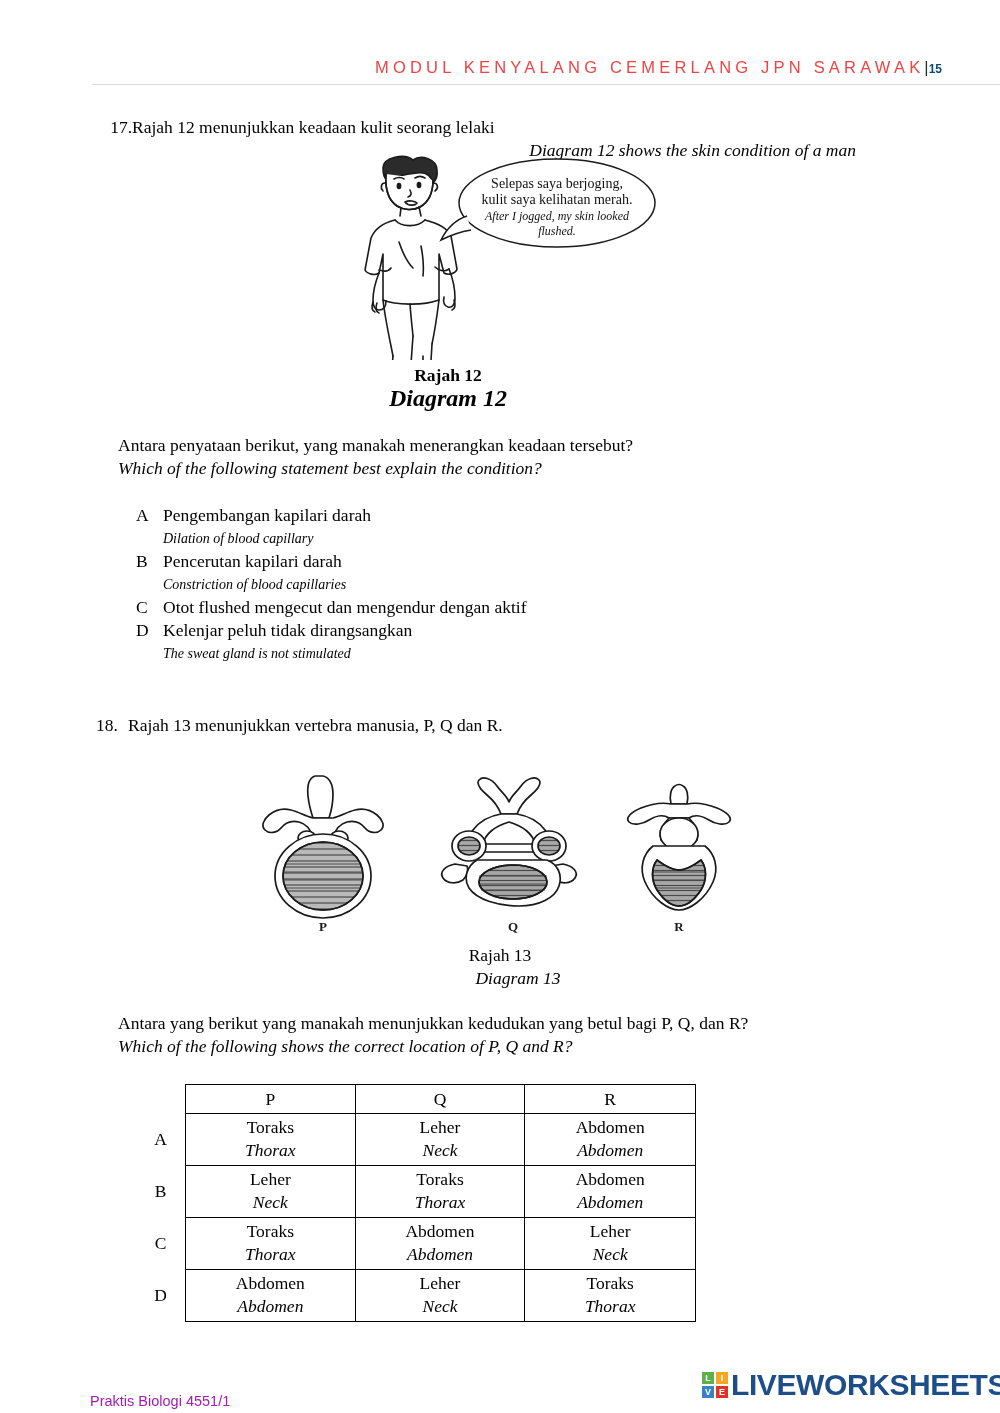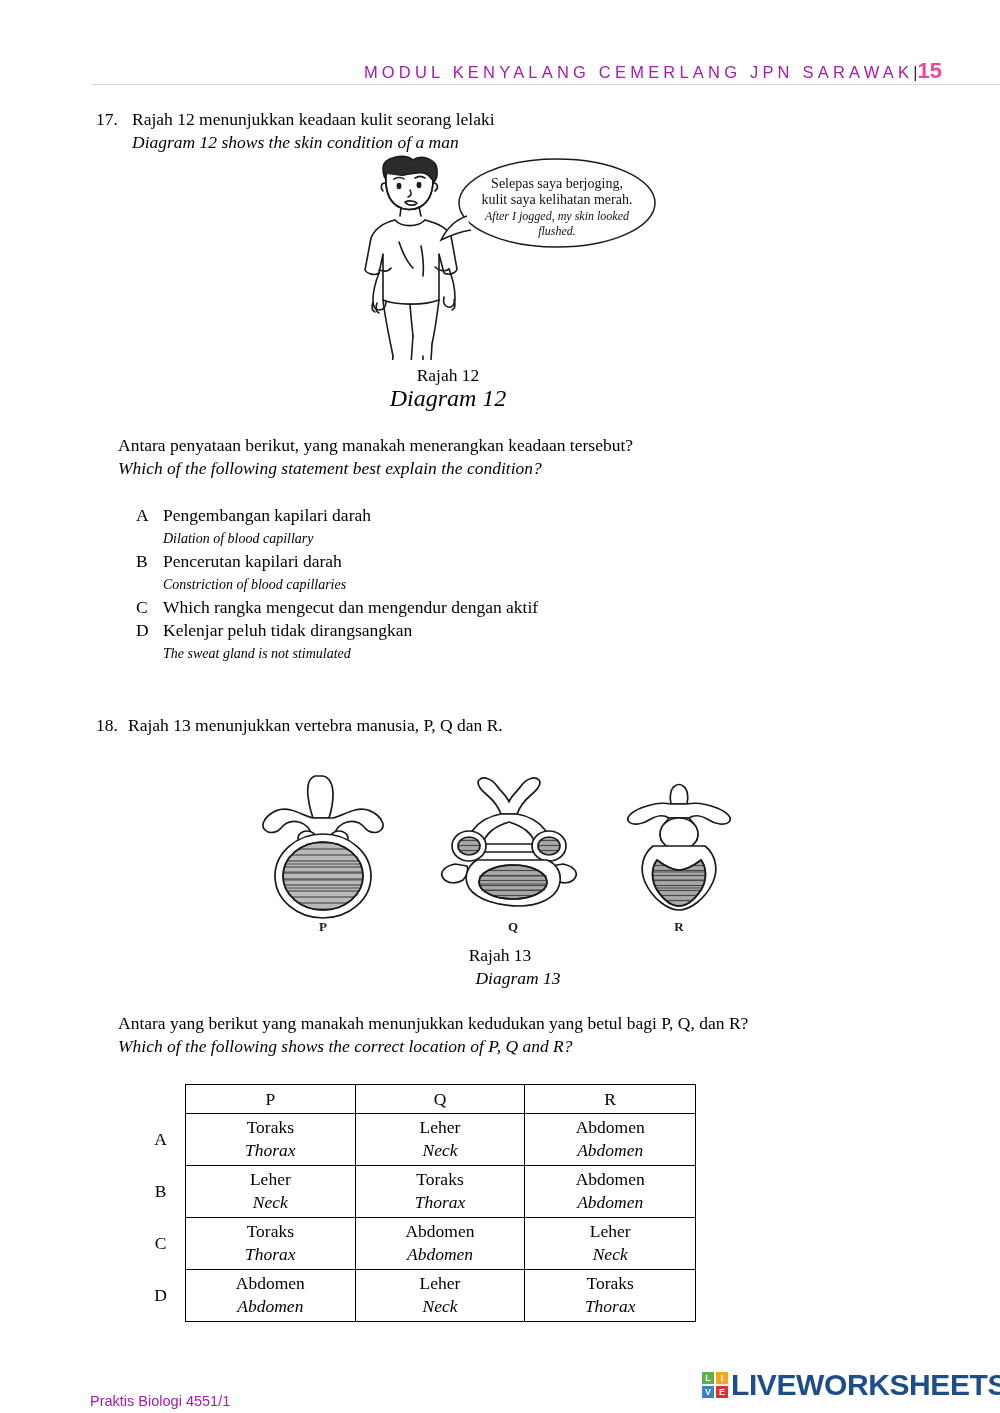--- a/index.html
+++ b/index.html
@@ -23,29 +23,29 @@
     left: 0;
     width: 1000px;
     text-align: right;
     padding-right: 58px;
     box-sizing: border-box;
   }
   .header-title {
     font-family: "Liberation Sans", sans-serif;
     font-size: 16.5px;
     letter-spacing: 4.2px;
-    color: #a21caf;
+    color: #ef4444;
     display: inline;
   }
   .header-page {
     font-family: "Liberation Sans", sans-serif;
-    font-size: 22px;
+    font-size: 12px;
     font-weight: bold;
     letter-spacing: 0px;
-    color: #ec4899;
+    color: #0c4a6e;
     display: inline;
   }
   .header-sep {
     display: inline;
     font-family: "Liberation Sans", sans-serif;
     font-size: 16.5px;
     color: #2b2b2b;
   }
   .header-rule {
     position: absolute;
@@ -59,39 +59,40 @@
     font-size: 17.5px;
     line-height: 23px;
   }
   .en {
     font-size: 17.5px;
     font-style: italic;
     line-height: 23px;
   }
 
   
-  #q17-stem { position: absolute; top: 108px; left: 96px; width: 760px; }
+  #q17-stem { position: absolute; top: 116px; left: 96px; width: 760px; text-align: right; }
   #q17-stem .line2 { padding-left: 36px; }
   .stem-row { display: flex; }
   .stem-num { width: 36px; flex: 0 0 36px; }
 
   
   #figure12 {
     position: absolute;
     top: 150px;
     left: 355px;
     width: 340px;
     height: 210px;
   }
   #fig12-caption {
     position: absolute;
     top: 364px;
     left: 0;
     width: 896px;
     text-align: center;
+    font-weight: bold;
   }
   #fig12-caption .cap-ml { font-size: 17.5px; line-height: 23px; }
   #fig12-caption .cap-en { font-size: 24px; font-style: italic; line-height: 23px; }
 
   
   #q17-question { position: absolute; top: 434px; left: 118px; width: 780px; }
   #q17-options { position: absolute; top: 504px; left: 136px; width: 700px; }
   .opt { margin-bottom: 0px; }
   .opt-row { display: flex; }
   .opt-letter { width: 27px; flex: 0 0 27px; font-size: 17.5px; line-height: 23px; }
@@ -325,21 +326,21 @@
   <div class="opt">
     <div class="opt-row">
       <span class="opt-letter">B</span>
       <span class="opt-ml">Pencerutan kapilari darah</span>
     </div>
     <div class="opt-en">Constriction of blood capillaries</div>
   </div>
   <div class="opt">
     <div class="opt-row">
       <span class="opt-letter">C</span>
-      <span class="opt-ml">Which rangka mengecut dan mengendur dengan aktif</span>
+      <span class="opt-ml">Otot flushed mengecut dan mengendur dengan aktif</span>
     </div>
   </div>
   <div class="opt">
     <div class="opt-row">
       <span class="opt-letter">D</span>
       <span class="opt-ml">Kelenjar peluh tidak dirangsangkan</span>
     </div>
     <div class="opt-en">The sweat gland is not stimulated</div>
   </div>
 </div>

